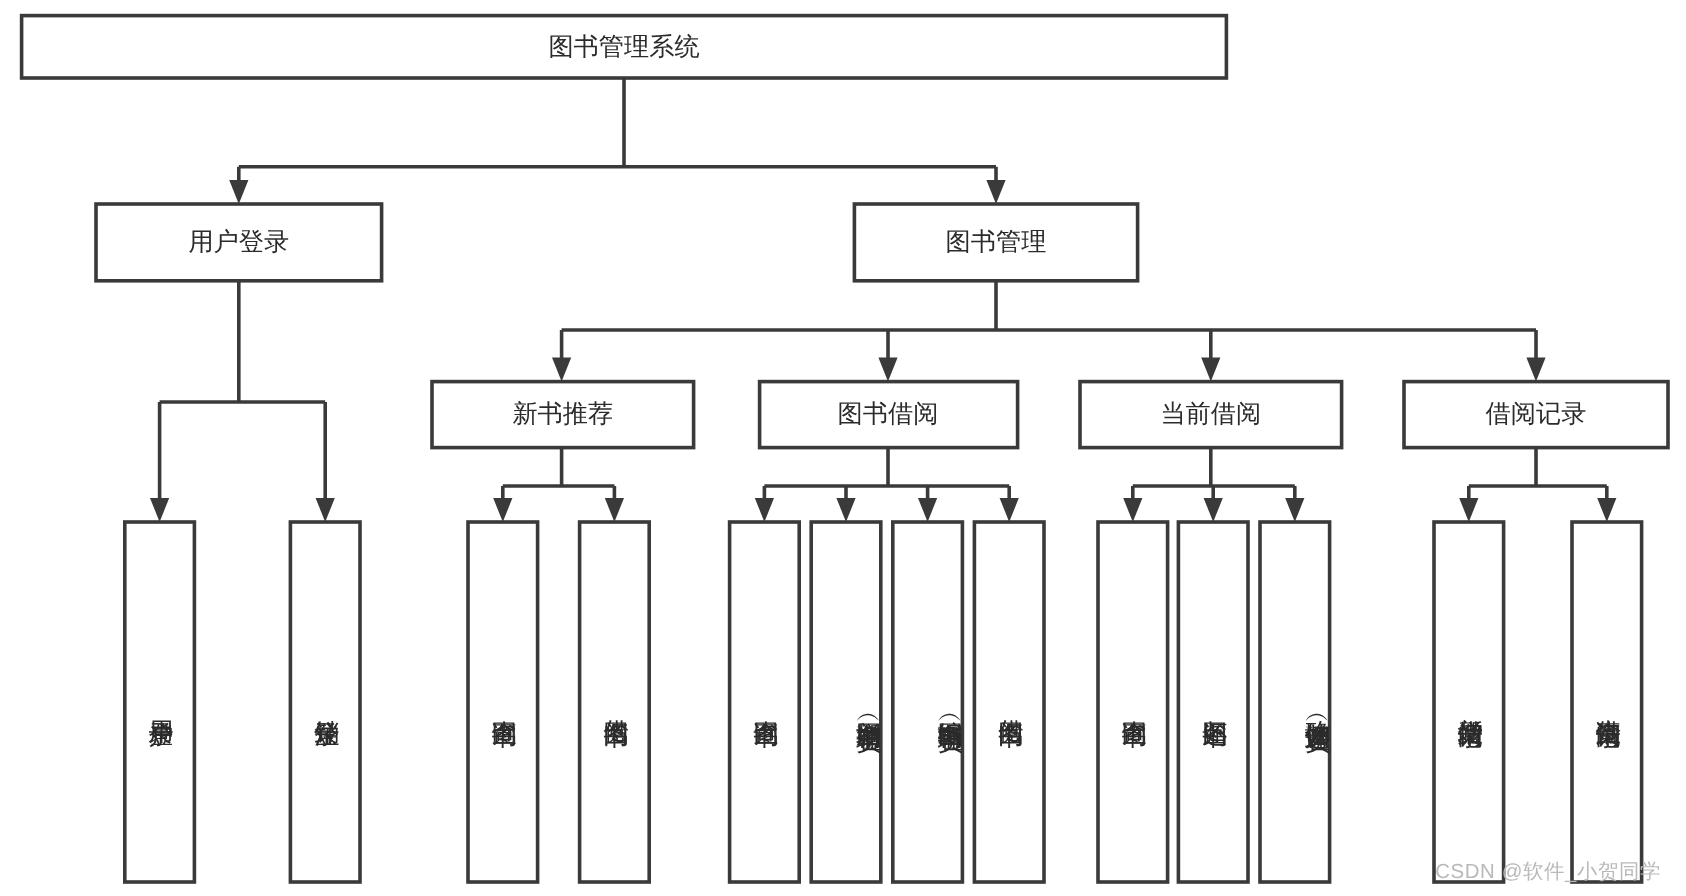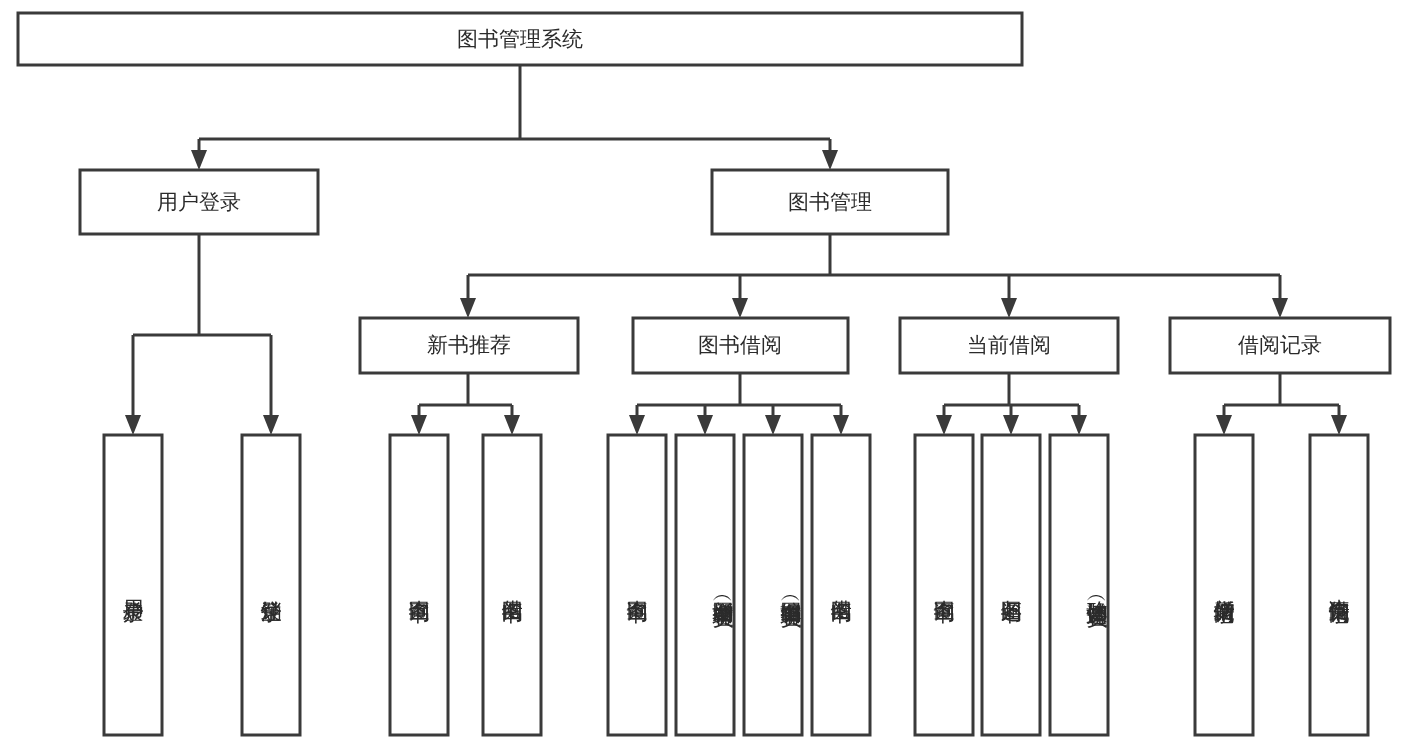--- a/index.html
+++ b/index.html
@@ -215,14 +215,15 @@
   <div class="node-label-v" style="left:608px; top:435px; width:58px; height:300px;">查询图书</div>
   <div class="node-label-v" style="left:676px; top:441px; width:58px; height:294px; align-items:flex-start;">新增图书（管理员）</div>
   <div class="node-label-v" style="left:744px; top:441px; width:58px; height:294px; align-items:flex-start;">编辑图书（管理员）</div>
   <div class="node-label-v" style="left:812px; top:435px; width:58px; height:300px;">借阅图书</div>
   <div class="node-label-v" style="left:915px; top:435px; width:58px; height:300px;">查询图书</div>
   <div class="node-label-v" style="left:982px; top:435px; width:58px; height:300px;">归还图书</div>
   <div class="node-label-v" style="left:1050px; top:441px; width:58px; height:294px; align-items:flex-start;">确认归还（管理员）</div>
   <div class="node-label-v" style="left:1195px; top:435px; width:58px; height:300px;">新增借阅记录</div>
   <div class="node-label-v" style="left:1310px; top:435px; width:58px; height:300px;">查询借阅记录</div>
 
+  <div class="watermark" style="left:1196px; top:715px;">CSDN @软件_小贺同学</div>
 
 </div>
 
 </body></html>

